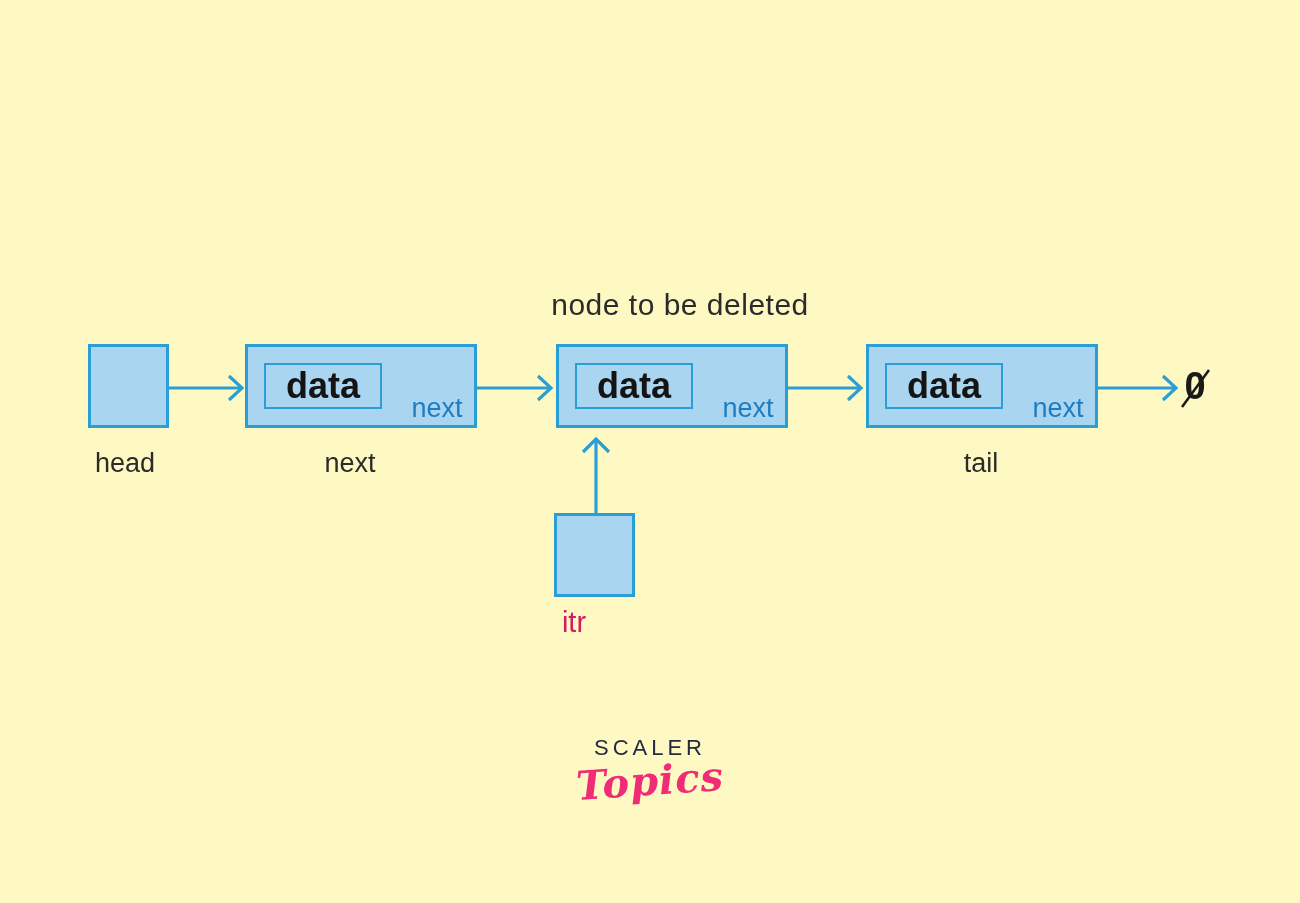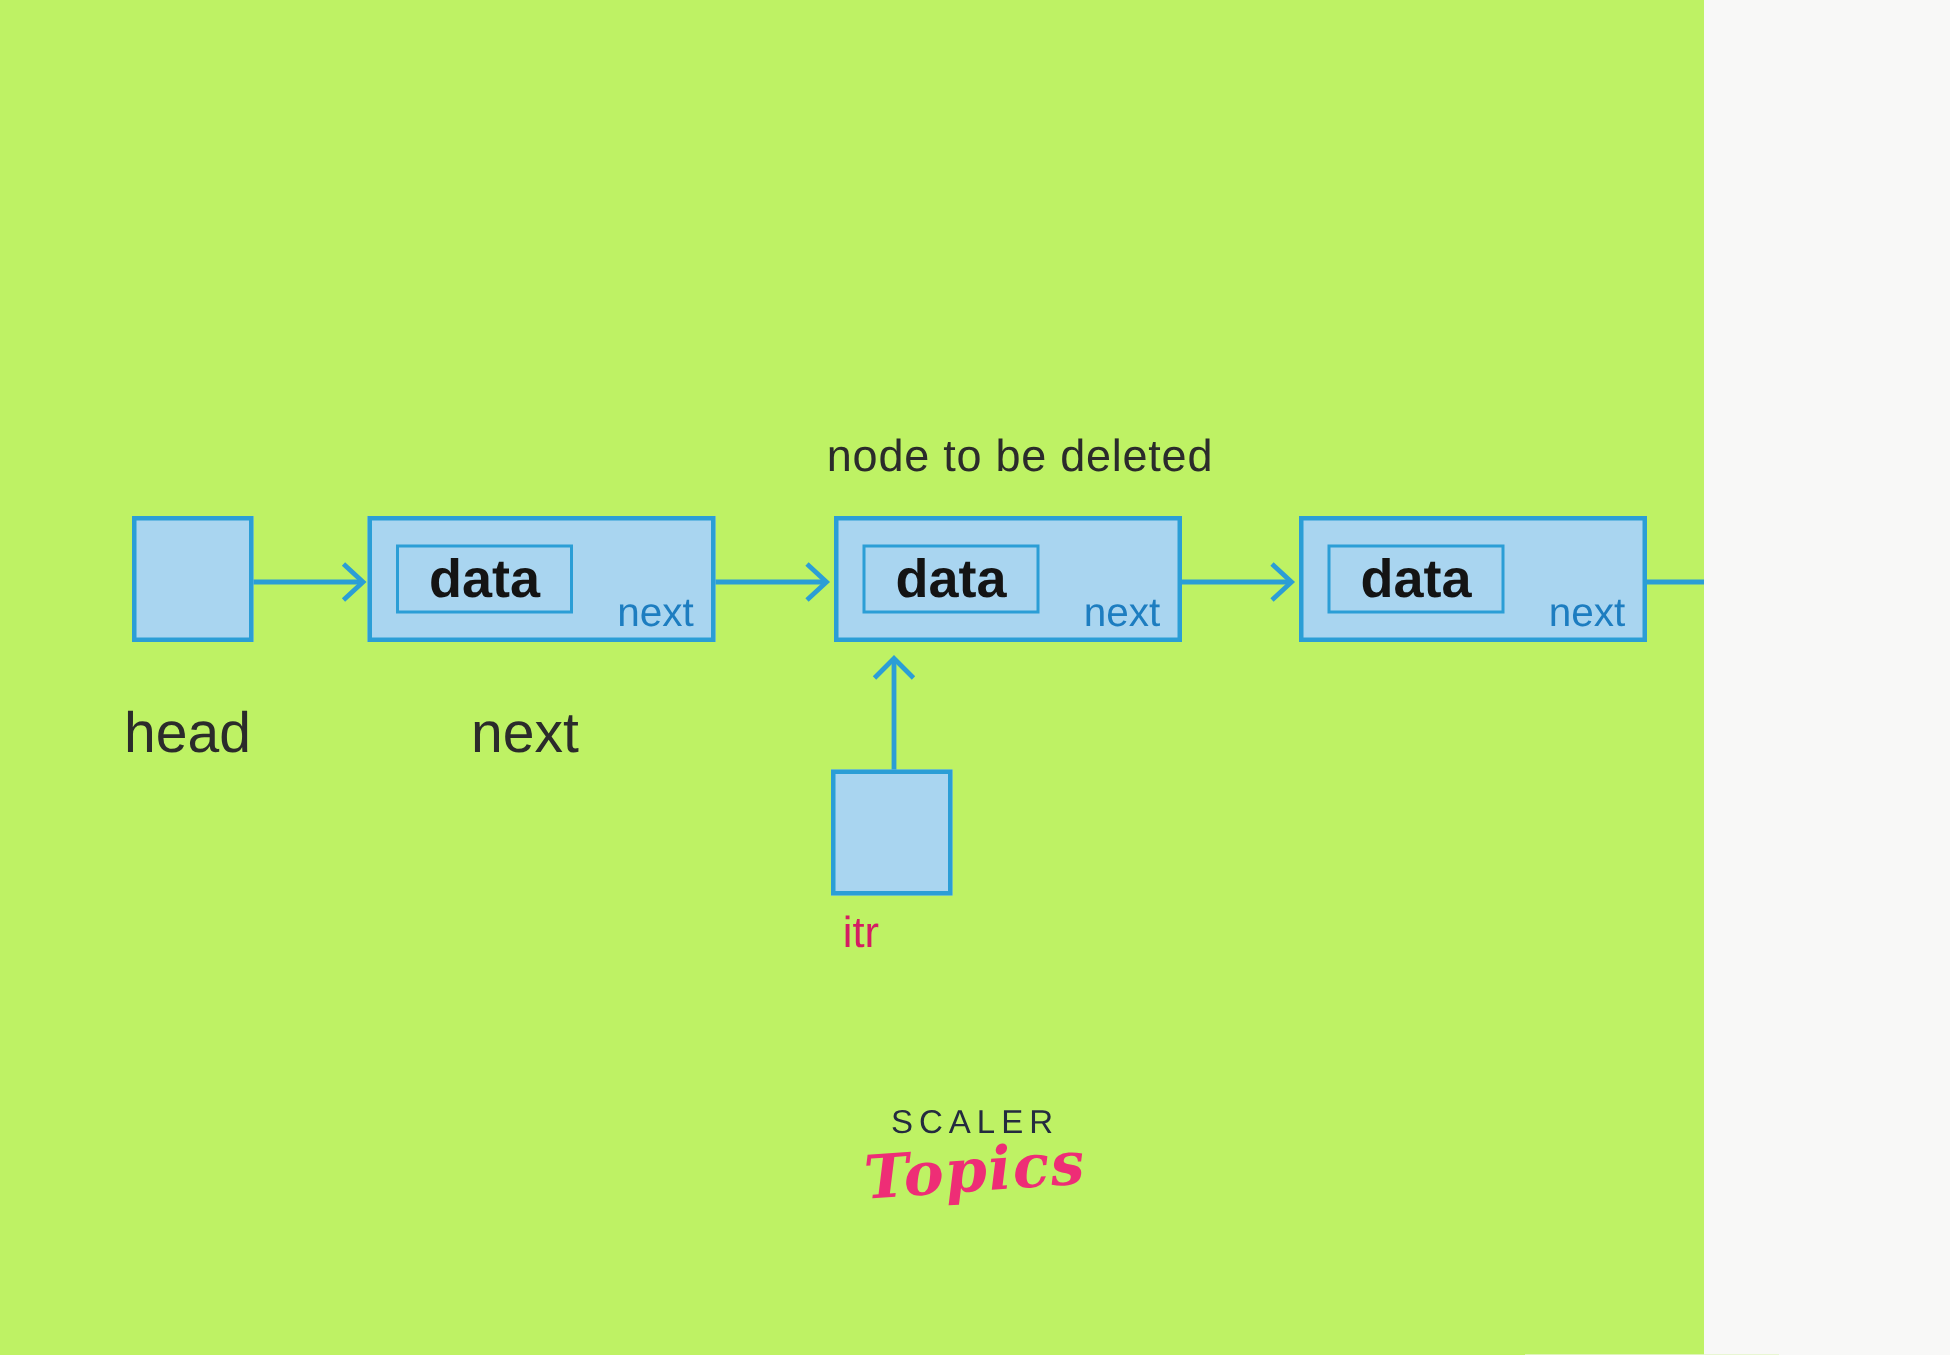--- a/index.html
+++ b/index.html
@@ -1,23 +1,23 @@
 <!DOCTYPE html>
 <html><head>
 <meta charset="utf-8">
 <style>
   * { margin: 0; padding: 0; box-sizing: border-box; }
   html, body { background: #f8f8f7; }
   body { font-family: "Liberation Sans", sans-serif; }
 
   .canvas {
     position: relative;
-    width: 1136px;
+    width: 1300px;
     height: 903px;
-    background: #bef264;
+    background: #fef9c3;
     overflow: hidden;
   }
 
   .connectors {
     position: absolute;
     left: 0; top: 0;
     width: 1300px; height: 903px;
     pointer-events: none;
   }
 
@@ -74,24 +74,24 @@
     position: absolute;
     left: 4px; right: 2px; bottom: 1px;
     text-align: center;
     font-size: 27px;
     color: #1d7dc0;
   }
 
   
   .lbl {
     position: absolute;
-    top: 468px;
+    top: 448px;
     width: 160px;
     text-align: center;
-    font-size: 38px;
+    font-size: 27px;
     color: #2b2b2b;
   }
   .lbl-head { left: 45px; }
   .lbl-node { left: 270px; }
   .lbl-tail { left: 901px; }
   .lbl-itr  {
     left: 494px; top: 606px;
     color: #d41d63;
     font-size: 29px;
   }
@@ -187,20 +187,21 @@
     <div class="data-cell">data</div>
     <div class="next-cell">
       <span class="next-label">next</span>
     </div>
   </div>
 
   <div class="pbox itr-box"></div>
 
   <div class="lbl lbl-head">head</div>
   <div class="lbl lbl-node">next</div>
+  <div class="lbl lbl-tail">tail</div>
   <div class="lbl lbl-itr">itr</div>
 
   <div class="null-sym">0</div>
 
   <div class="logo">
     <div class="logo-brand">SCALER</div>
     <div class="logo-script">Topics</div>
   </div>
 
 </div>

